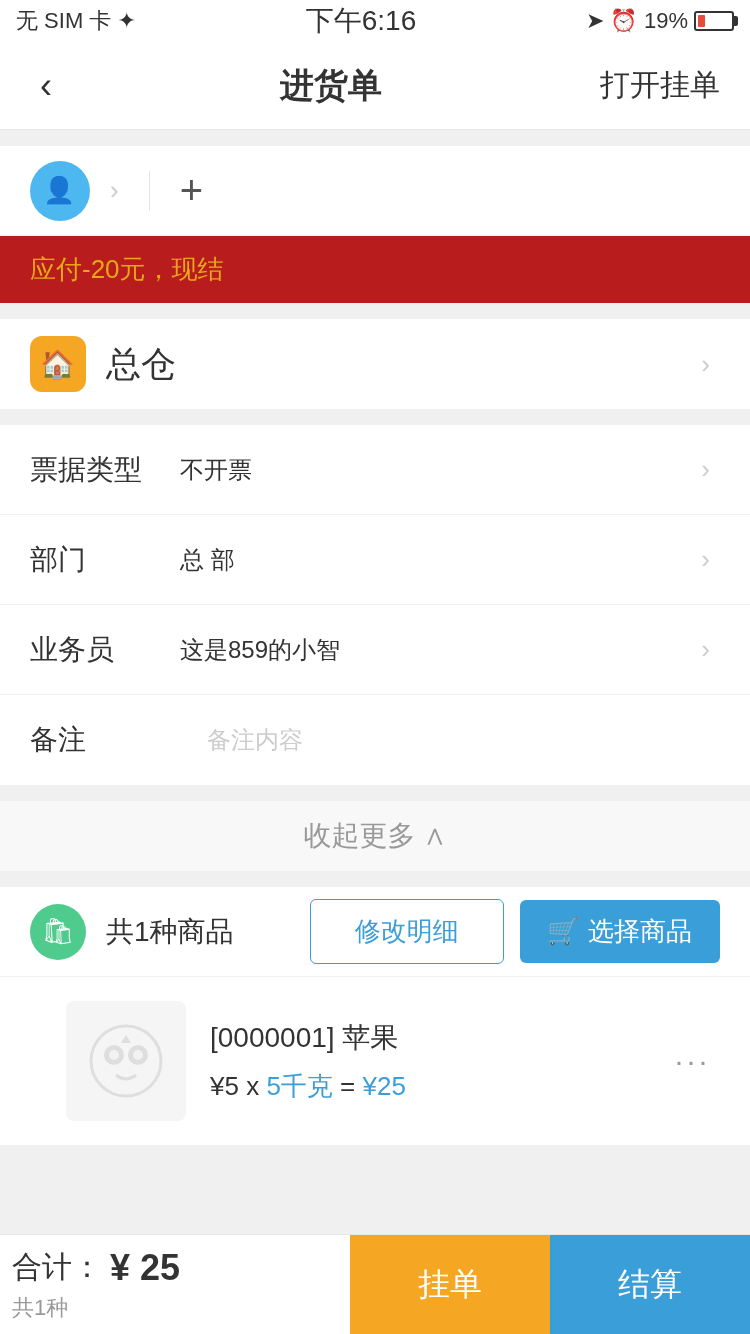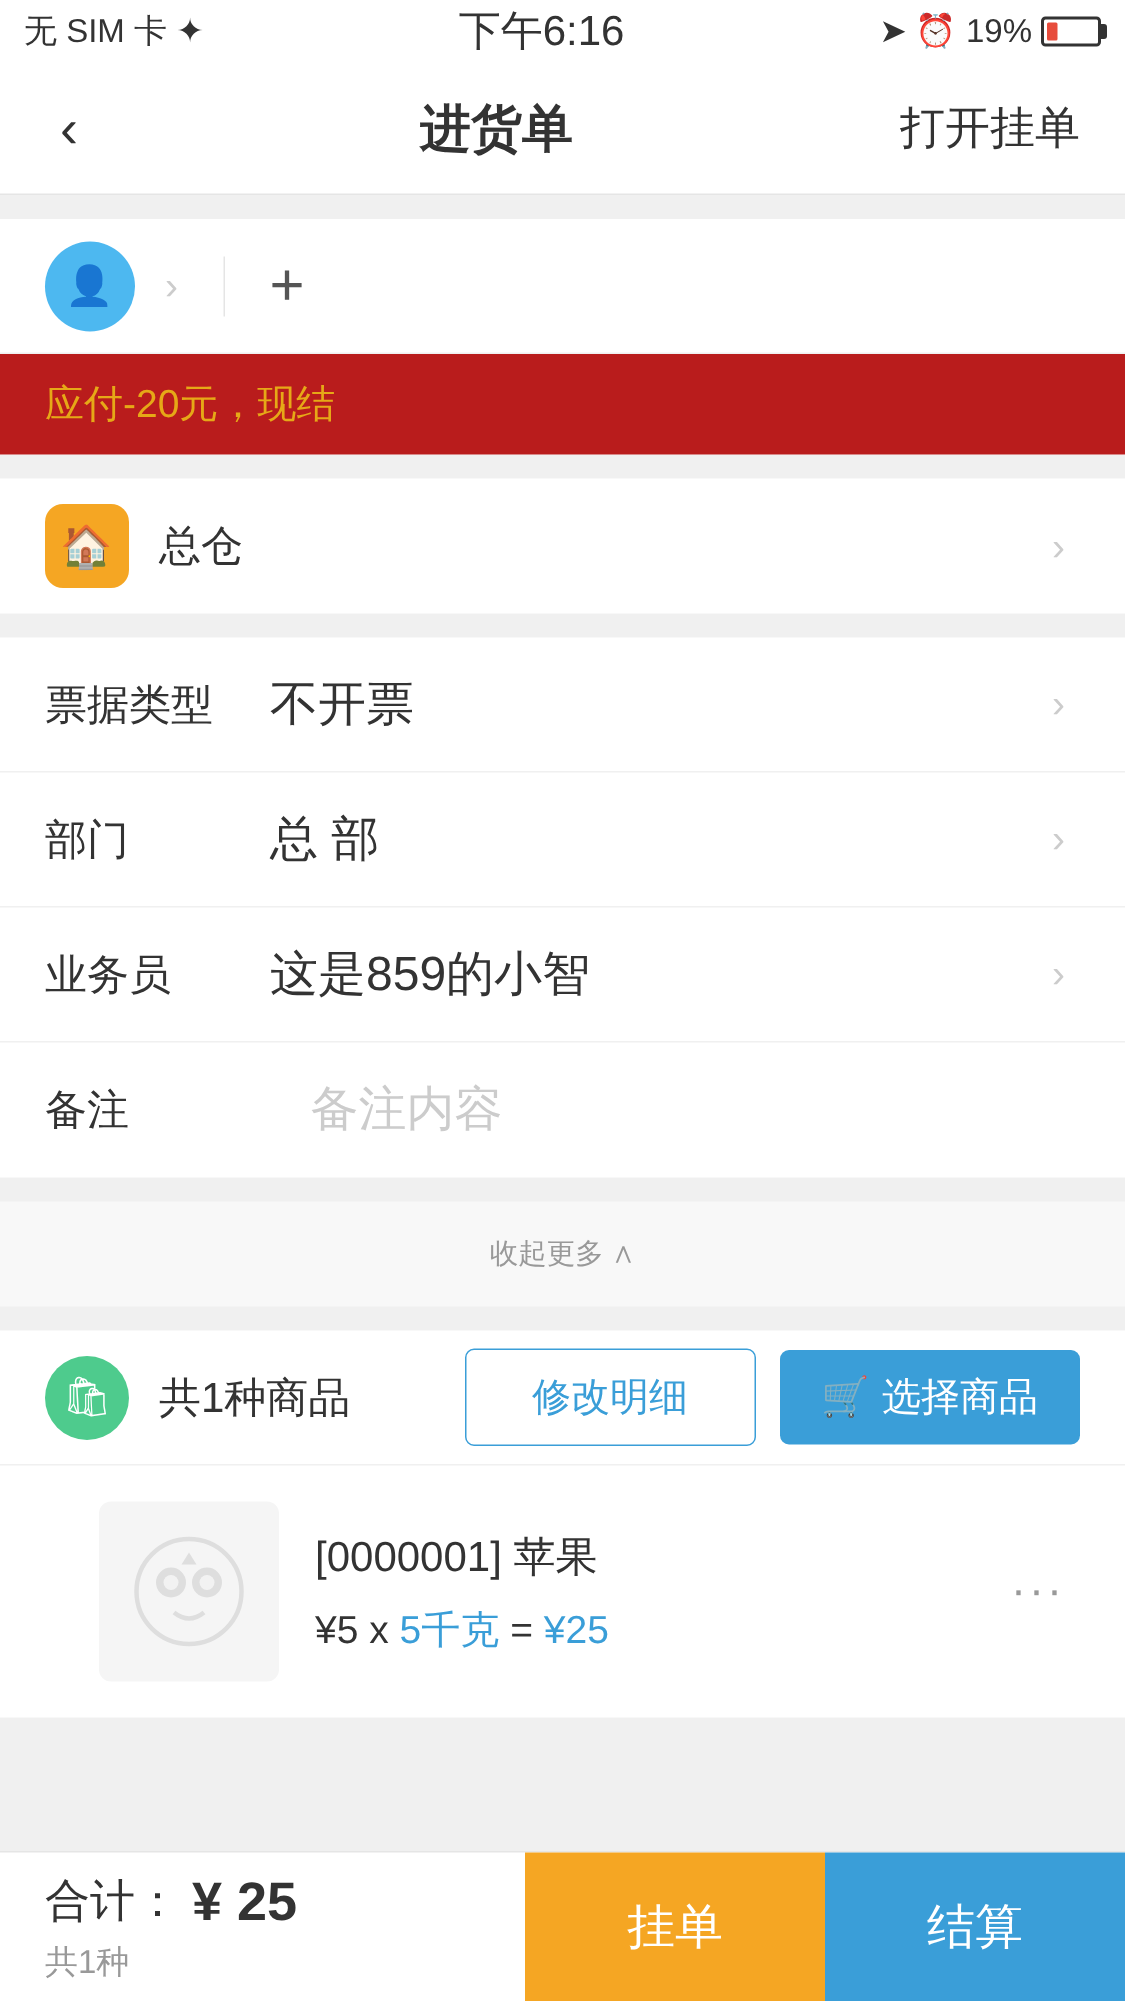--- a/index.html
+++ b/index.html
@@ -101,47 +101,47 @@
     }
     .warehouse-icon {
       width: 56px; height: 56px;
       border-radius: 12px;
       background: #f5a623;
       display: flex; align-items: center; justify-content: center;
       color: #fff; font-size: 28px;
       margin-right: 20px;
       flex-shrink: 0;
     }
-    .warehouse-name { flex: 1; font-size: 28px; color: #333; }
+    .warehouse-name { flex: 1; font-size: 35px; color: #333; }
 
     
     .form-section {
       background: #fff;
       margin-top: 16px;
     }
     .form-row {
       display: flex;
       align-items: center;
       padding: 0 30px;
       height: 90px;
       border-bottom: 1px solid #f0f0f0;
     }
     .form-row:last-child { border-bottom: none; gap: 27px; }
     .form-label { font-size: 28px; color: #333; width: 130px; flex-shrink: 0; }
-    .form-value { flex: 1; font-size: 32px; color: #333; padding-left: 20px; }
+    .form-value { flex: 1; font-size: 24px; color: #333; padding-left: 20px; }
     .form-value.placeholder { color: #ccc; }
 
     
     .collapse-bar {
       background: #f8f8f8;
       height: 70px;
       display: flex;
       align-items: center;
       justify-content: center;
-      font-size: 19px;
+      font-size: 28px;
       color: #999;
       margin-top: 16px;
       cursor: pointer;
     }
 
     
     .product-section {
       background: #fff;
       margin-top: 16px;
     }
@@ -223,21 +223,21 @@
       bottom: 0;
       width: 750px;
       height: 100px;
       background: #fff;
       display: flex;
       align-items: center;
       border-top: 1px solid #e5e5e5;
     }
     .bottom-total {
       flex: 1;
-      padding: 0 30px;
+      padding: 0 12px;
       display: flex;
       flex-direction: column;
       justify-content: center;
     }
     .bottom-total-main { font-size: 30px; color: #333; display: flex; align-items: center; gap: 8px; }
     .bottom-total-main .amount { font-size: 36px; font-weight: 600; }
     .bottom-total-sub { font-size: 22px; color: #999; margin-top: 4px; }
     .btn-hang {
       width: 200px; height: 100px;
       background: #f5a623;

